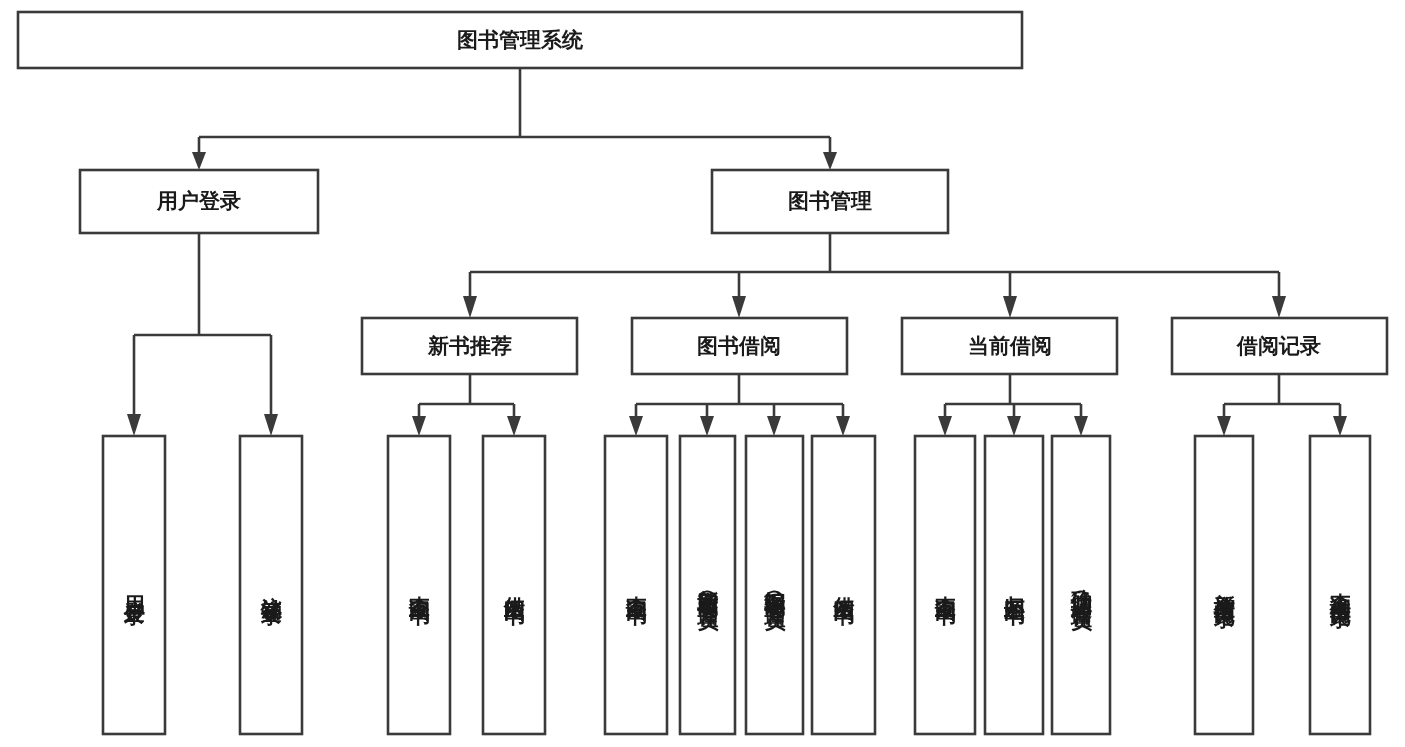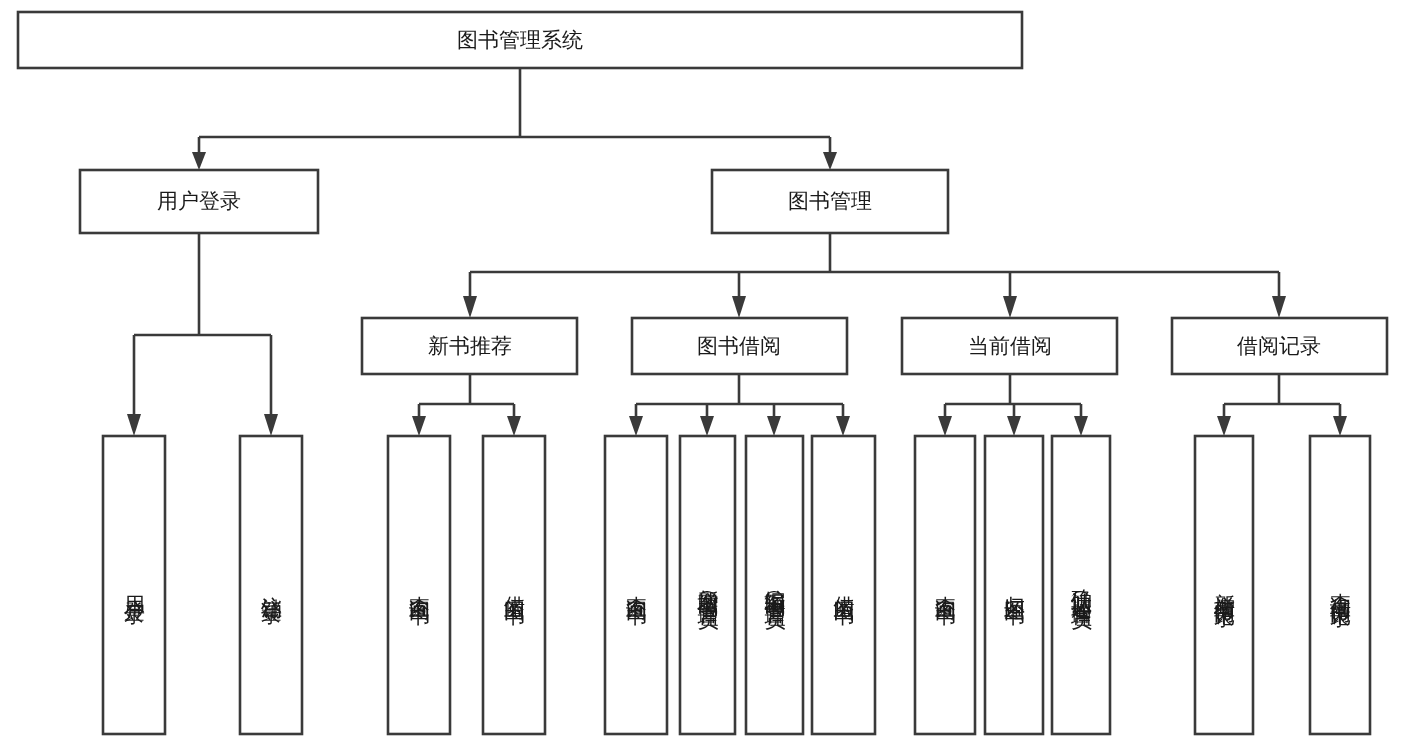--- a/index.html
+++ b/index.html
@@ -11,20 +11,21 @@
     width: 1405px;
     height: 747px;
     font-family: "Liberation Sans", "DejaVu Sans", sans-serif;
     overflow: hidden;
     position: relative;
   }
   #diagram-root {
     position: relative;
     width: 1405px;
     height: 620px;
+    font-weight: bold;
   }
   svg.diagram-svg {
     position: absolute;
     top: 0;
     left: 0;
     width: 1405px;
     height: 747px;
   }
   .node-box {
     fill: #ffffff;

